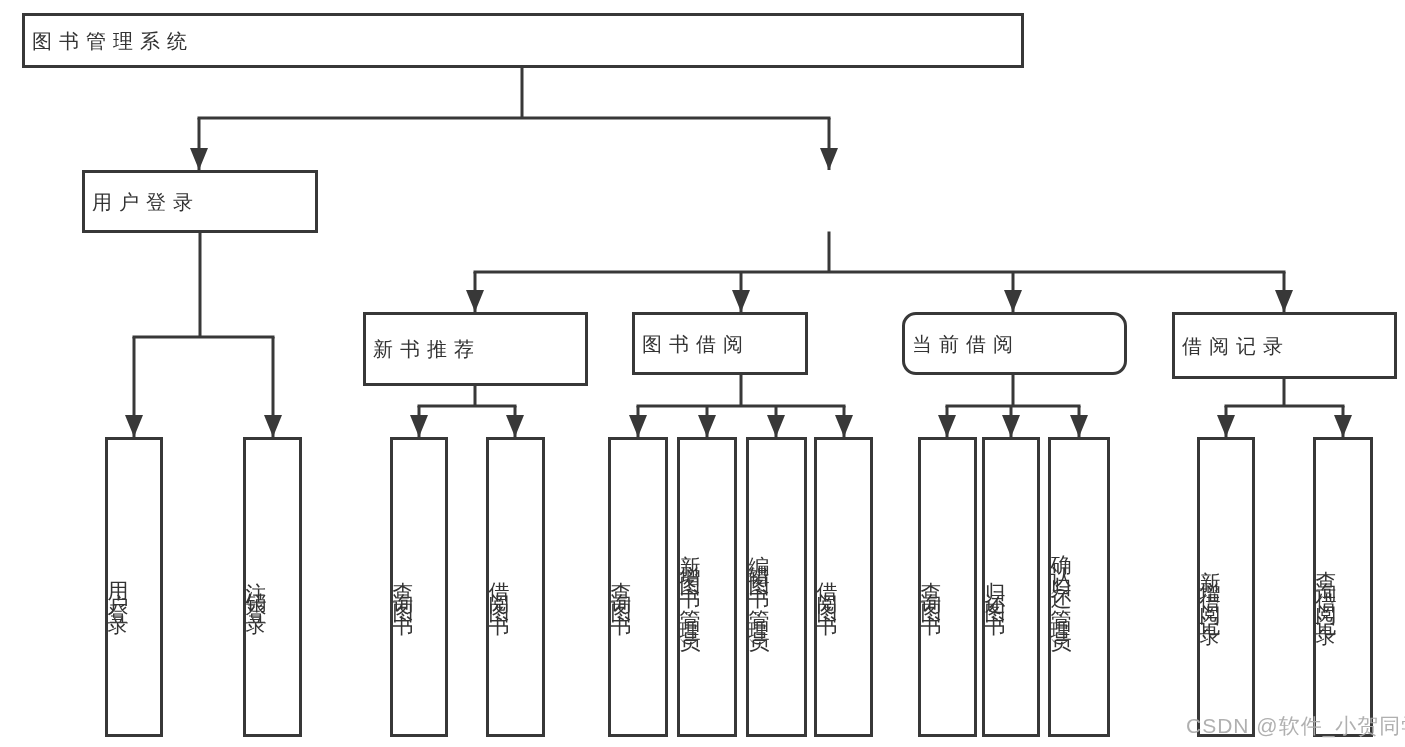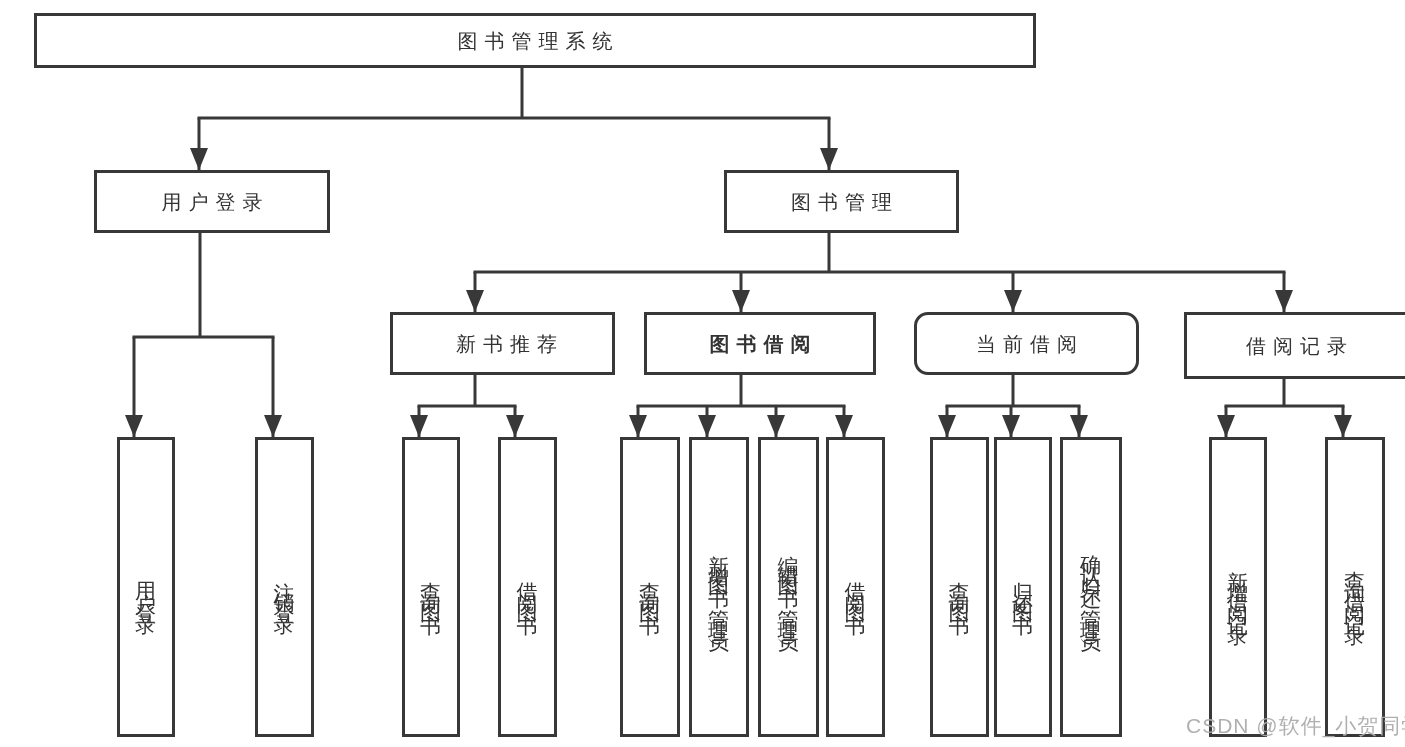--- a/index.html
+++ b/index.html
@@ -16,23 +16,21 @@
     left: 0; top: 0;
     width: 1405px; height: 747px;
   }
   .box {
     position: absolute;
     box-sizing: border-box;
     background: #ffffff;
     border: 3px solid #383838;
     display: flex;
     align-items: center;
-    justify-content: center;
     color: #333333;
-    margin-left: 12px;
   }
   .hlabel {
     font-size: 20px;
     letter-spacing: 7px;
     text-indent: 7px;
     white-space: nowrap;
     line-height: 1;
   }
   .vbox .vlabel {
     writing-mode: vertical-rl;
@@ -100,28 +98,25 @@
     <line x1="1343" y1="406" x2="1343" y2="437" stroke="#383838" stroke-width="3" marker-end="url(#ah)"></line>
   </svg>
 
   <div class="box" style="left:22px; top:13px; width:1002px; height:55px;">
     <span class="hlabel">图书管理系统</span>
   </div>
 
   <div class="box" style="left:82px; top:170px; width:236px; height:63px;">
     <span class="hlabel">用户登录</span>
   </div>
-  <div class="box" style="left:712px; top:170px; width:235px; height:63px;">
-    <span class="hlabel">图书管理</span>
-  </div>
 
-  <div class="box" style="left:378px; top:312px; width:225px; height:63px;padding-left:8px;">
+  <div class="box" style="left:363px; top:312px; width:225px; height:74px;">
     <span class="hlabel">新书推荐</span>
   </div>
-  <div class="box" style="left:632px; top:312px; width:232px; height:63px;font-weight:bold;">
+  <div class="box" style="left:632px; top:312px; width:176px; height:63px;">
     <span class="hlabel">图书借阅</span>
   </div>
   <div class="box" style="left:902px; top:312px; width:225px; height:63px;border-radius:14px;">
     <span class="hlabel">当前借阅</span>
   </div>
   <div class="box" style="left:1172px; top:312px; width:225px; height:67px;">
     <span class="hlabel">借阅记录</span>
   </div>
 
   <div class="box vbox" style="left:105px; top:437px; width:58px; height:300px;">

